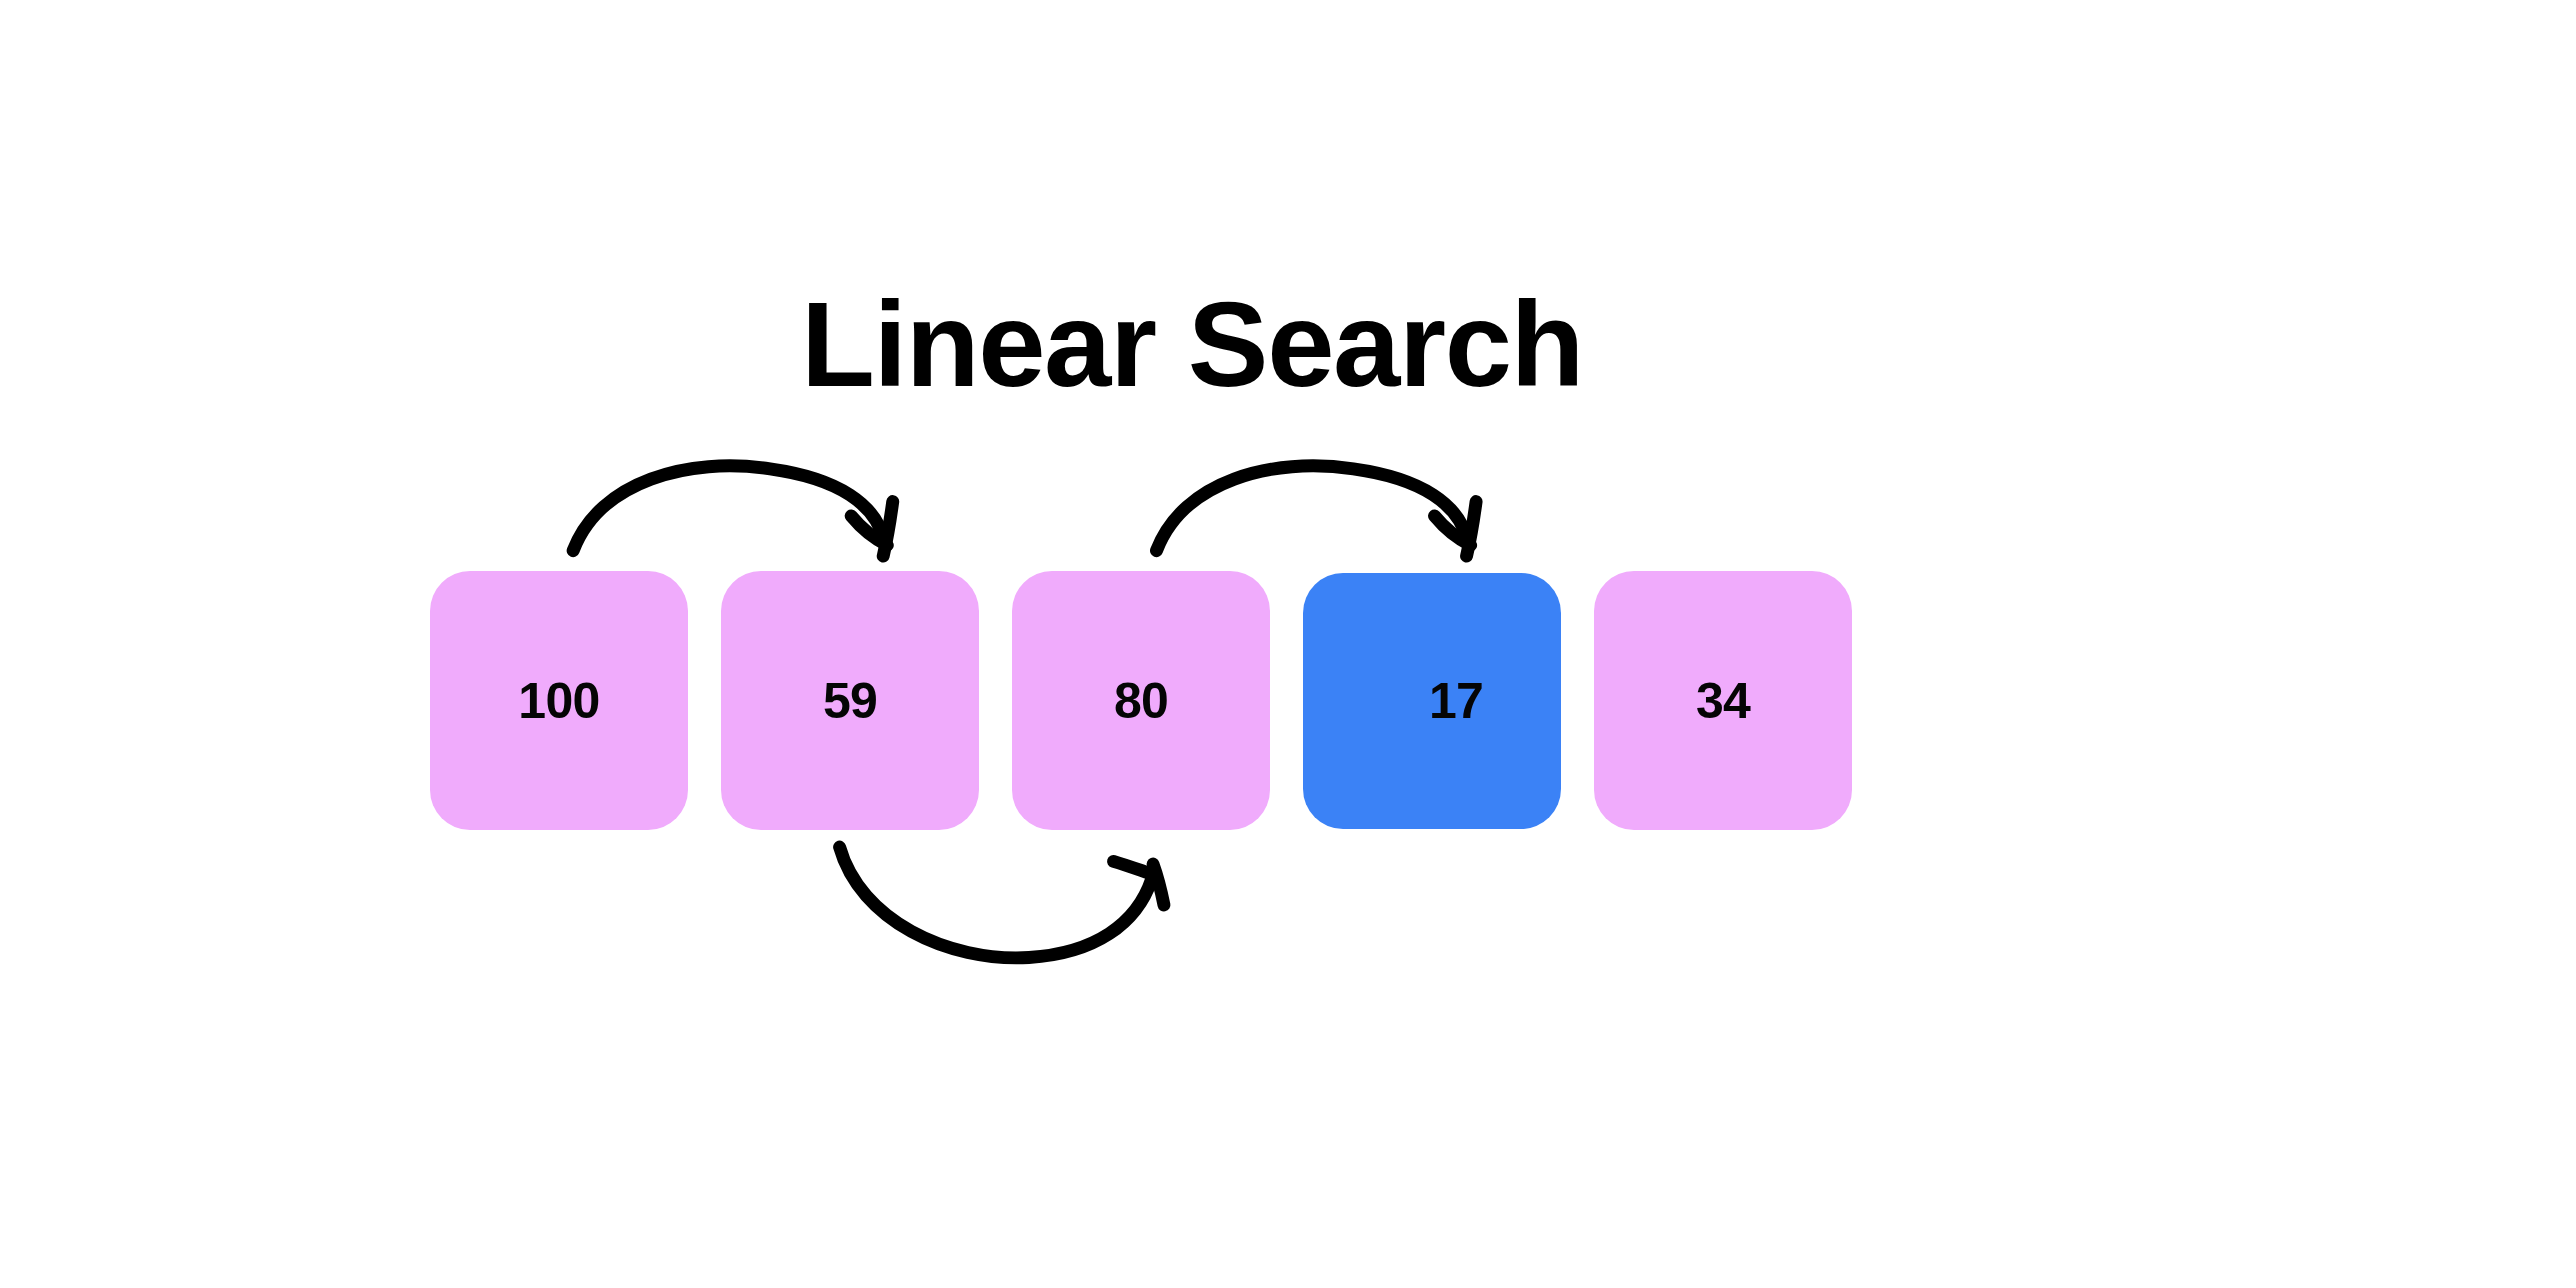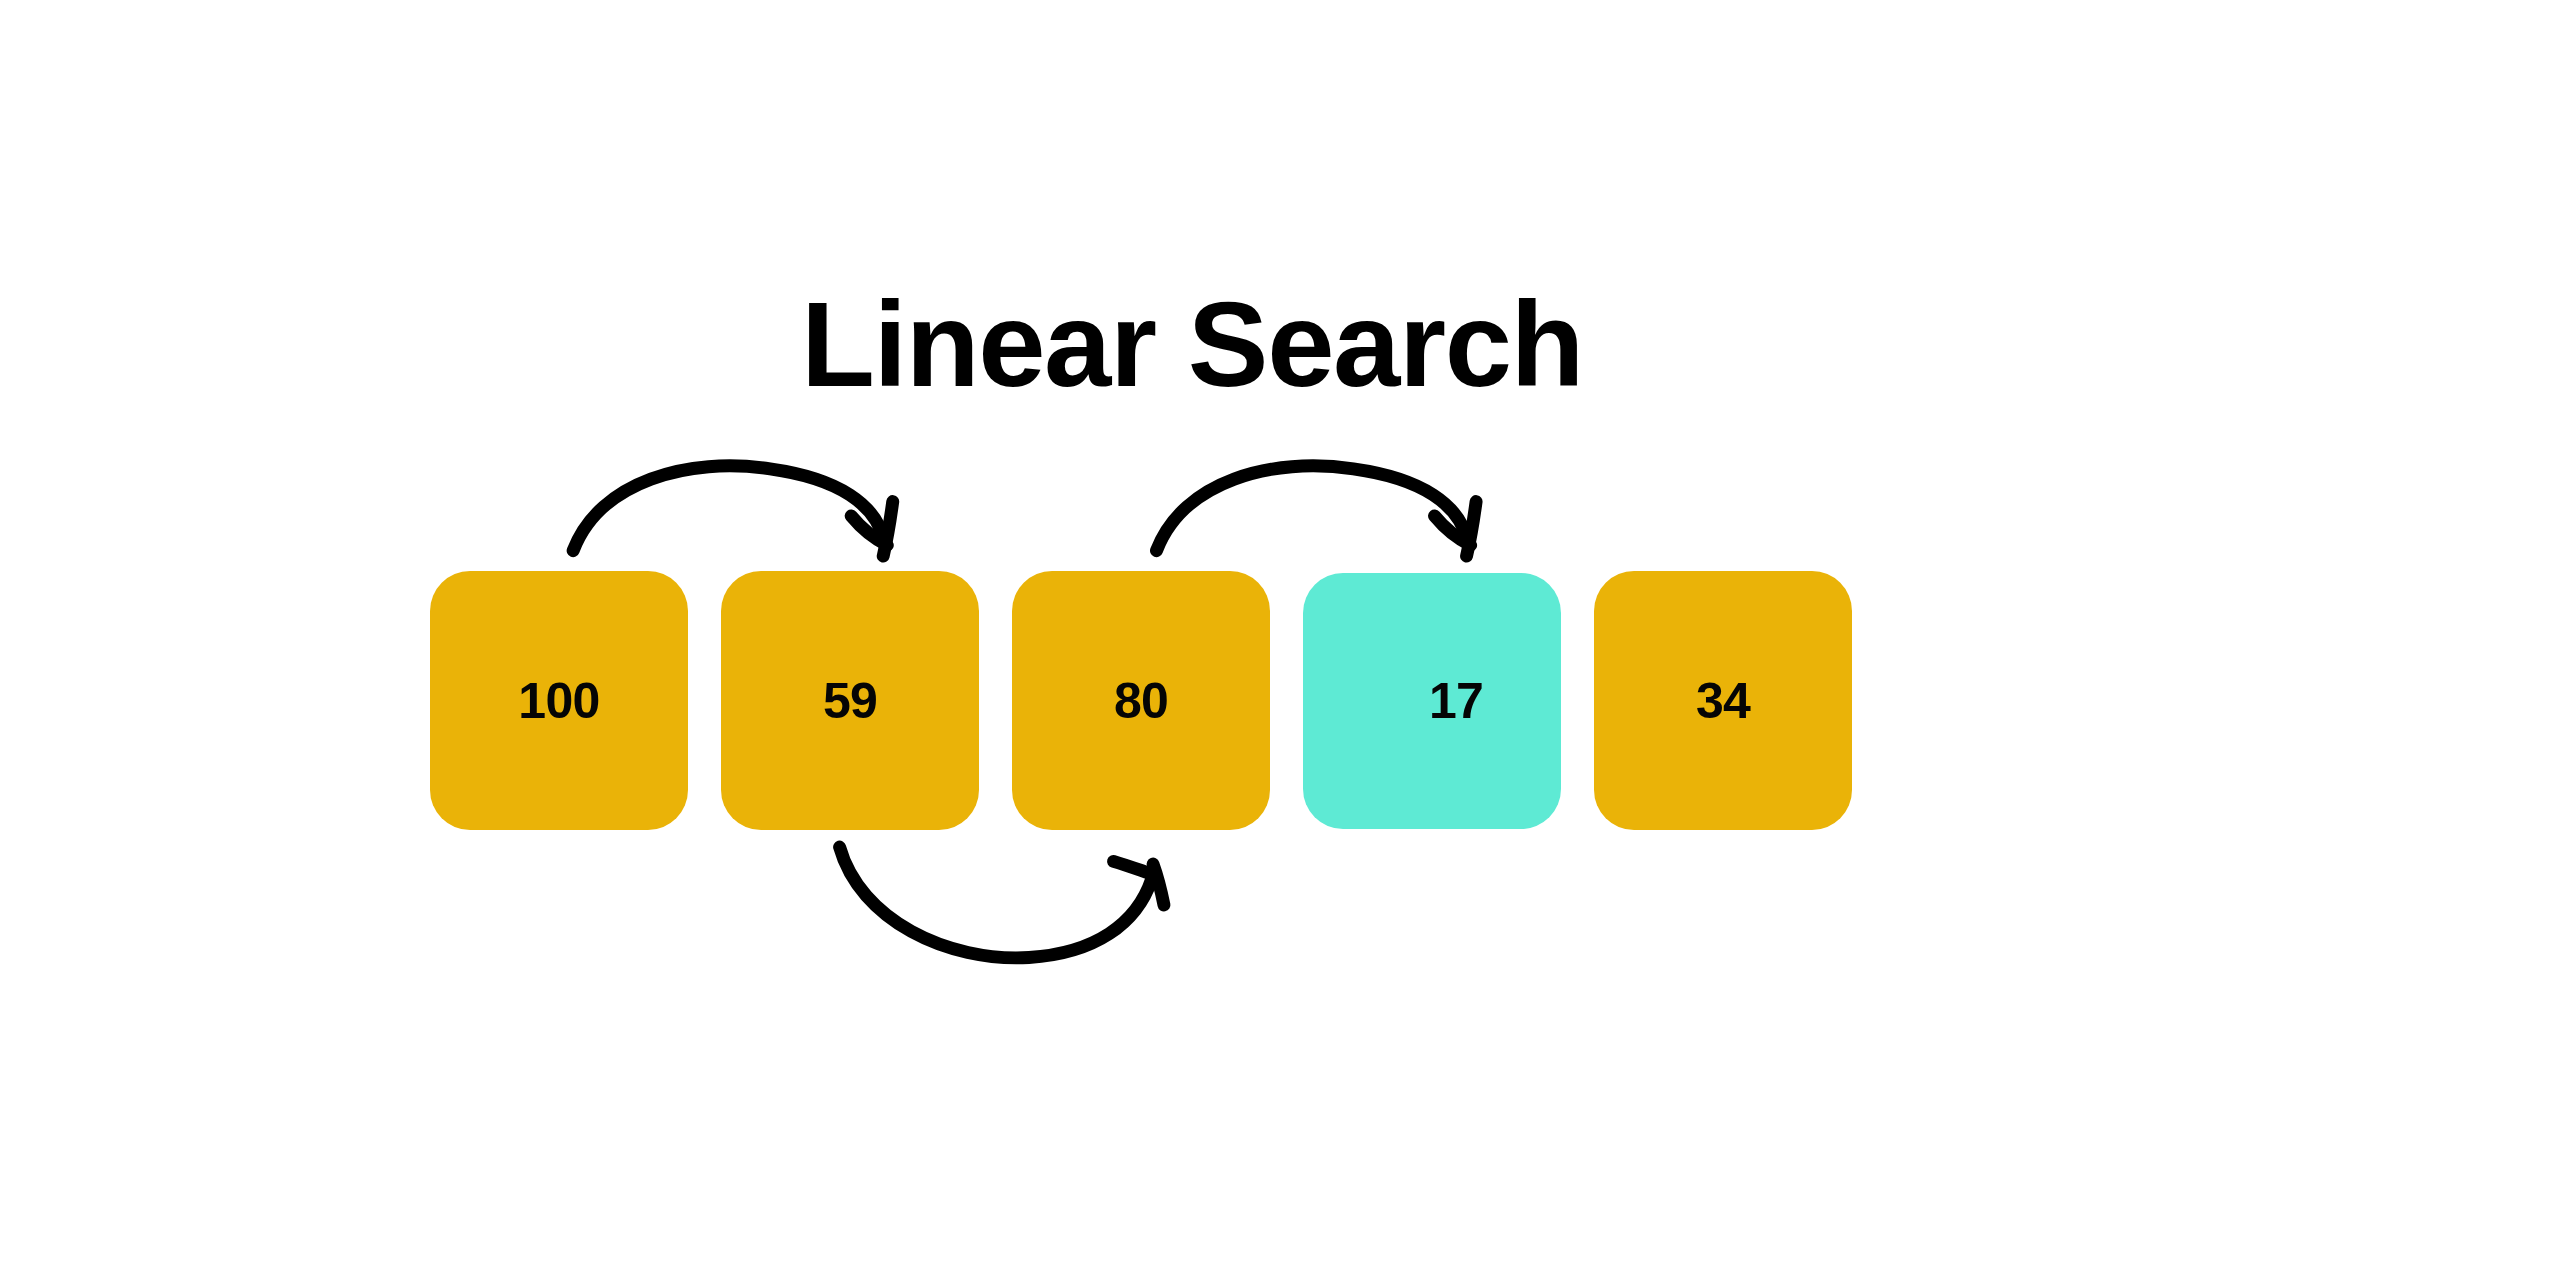--- a/index.html
+++ b/index.html
@@ -53,22 +53,22 @@
   .array-cell {
     width: 258px;
     height: 259px;
     border-radius: 40px;
     display: flex;
     align-items: center;
     justify-content: center;
     box-sizing: border-box;
     flex: 0 0 auto;
   }
-  .array-cell.state-default { background: #eab308; }
-  .array-cell.state-active  { background: #5eead4; height: 256px; padding-left: 48px; }
+  .array-cell.state-default { background: #f0abfc; }
+  .array-cell.state-active  { background: #3b82f6; height: 256px; padding-left: 48px; }
 
   .cell-value {
     font-family: "Liberation Sans", sans-serif;
     font-weight: 700;
     font-size: 50px;
     letter-spacing: -0.7px;
     color: #050505;
     line-height: 1;
     user-select: none;
   }

